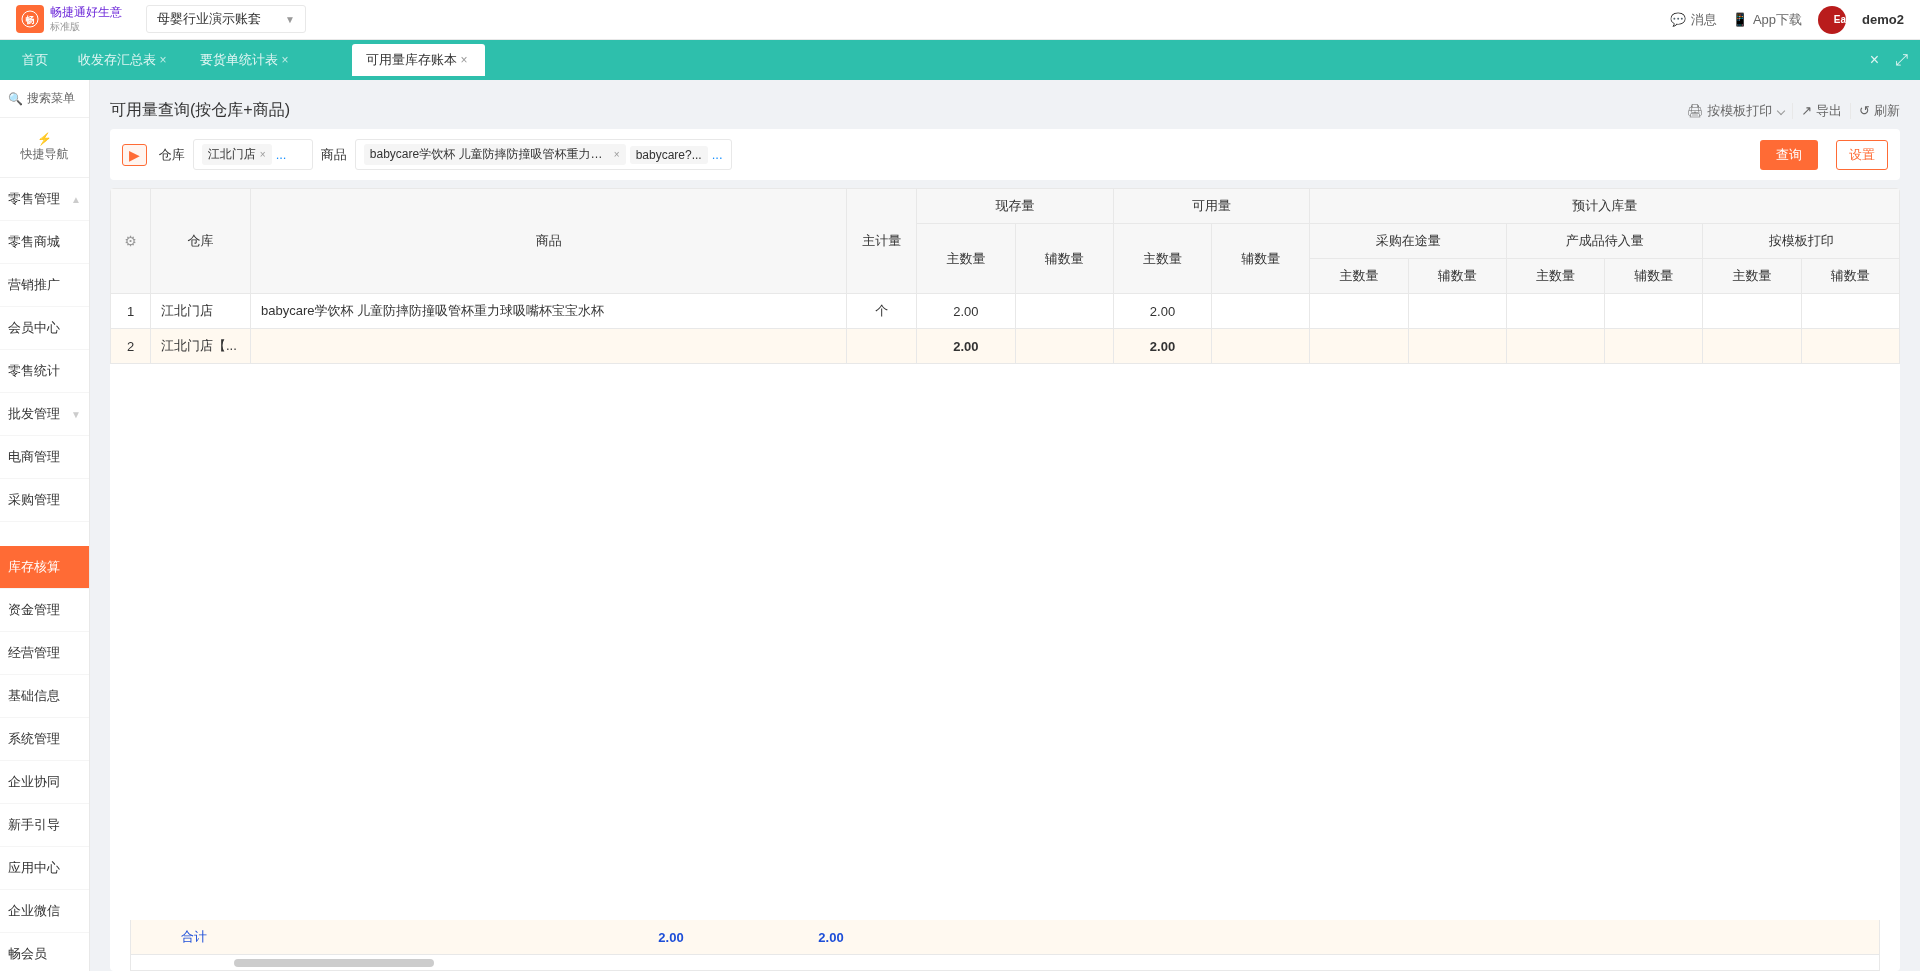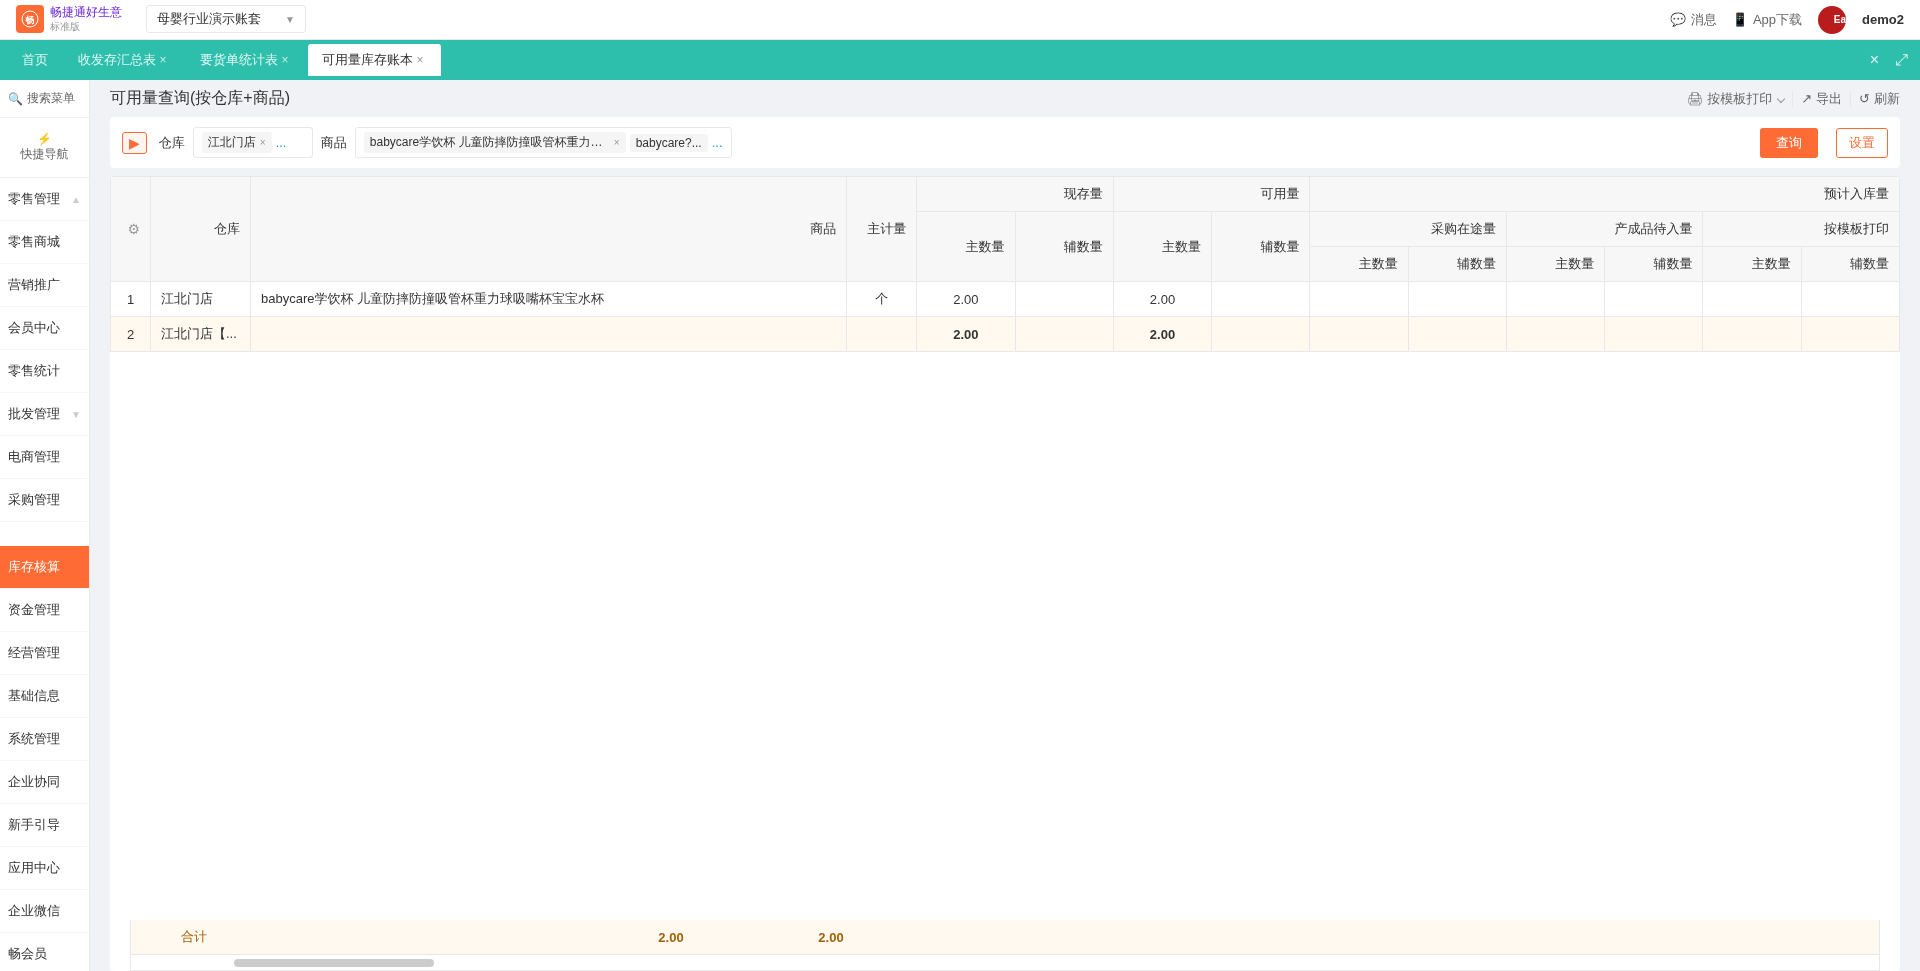--- a/index.html
+++ b/index.html
@@ -46,20 +46,21 @@
       gap: 0;
       cursor: pointer;
       font-size: 13px;
       color: rgba(255,255,255,0.85);
       background: transparent;
       white-space: nowrap;
     }
     .tab-item.active {
       background: #fff;
       color: #333;
+      margin-left: 44px;
     }
     .tab-item .tab-close {
       font-size: 12px;
       color: rgba(255,255,255,0.7);
       cursor: pointer;
       display: flex;
       align-items: center;
       justify-content: center;
       width: 14px;
       height: 14px;
@@ -146,21 +147,21 @@
     .content-area {
       flex: 1;
       display: flex;
       flex-direction: column;
       overflow: hidden;
       background: #f0f2f5;
     }
 
     
     .page-header {
-      padding: 8px 20px 8px;
+      padding: 20px 20px 8px;
       background: #f0f2f5;
       display: flex;
       align-items: center;
       justify-content: space-between;
     }
     .page-title { font-size: 16px; color: #333; font-weight: 500; }
     .page-actions { display: flex; align-items: center; gap: 8px; }
     .btn-template { display: flex; align-items: center; gap: 4px; color: #666; font-size: 13px; cursor: pointer; }
     .btn-export { display: flex; align-items: center; gap: 4px; color: #666; font-size: 13px; cursor: pointer; }
     .btn-refresh { display: flex; align-items: center; gap: 4px; color: #666; font-size: 13px; cursor: pointer; }
@@ -200,21 +201,21 @@
       width: 100%;
       border-collapse: collapse;
       font-size: 13px;
     }
     .data-table th {
       background: #f7f7f7;
       color: #333;
       font-weight: normal;
       padding: 8px 10px;
       border: 1px solid #e8e8e8;
-      text-align: right;
+      text-align: center;
       white-space: nowrap;
     }
     .data-table td {
       padding: 8px 10px;
       border: 1px solid #e8e8e8;
       color: #333;
       text-align: center;
     }
     .data-table td.left { text-align: left; }
     .table-header-group {
@@ -225,21 +226,21 @@
     
     .footer-bar {
       margin: 0 20px;
       background: #fff9f0;
       border: 1px solid #e8e8e8;
       border-top: none;
       padding: 8px 10px;
       display: flex;
       align-items: center;
       font-size: 13px;
-      color: #a16207;
+      color: #1d4ed8;
     }
     .footer-label { min-width: 80px; }
     .footer-total-cell { font-weight: bold; text-align: center; }
 
     
     .scroll-bar-area {
       margin: 0 20px;
       height: 16px;
       background: #fff;
       border: 1px solid #e8e8e8;

